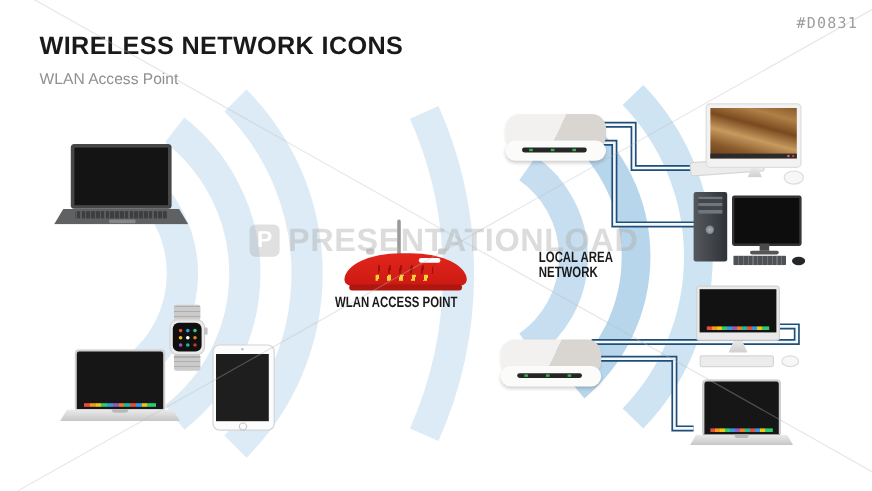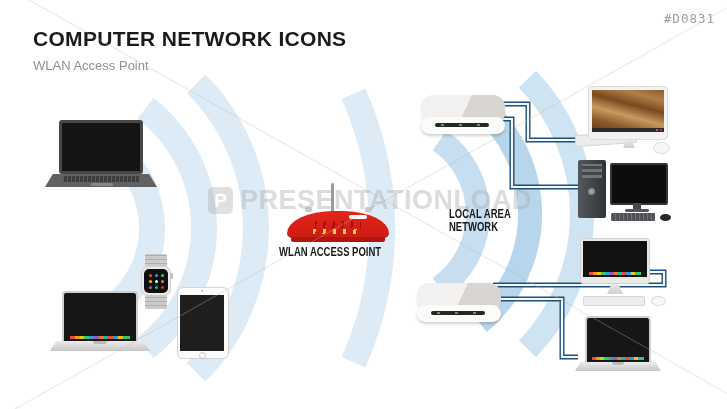--- a/index.html
+++ b/index.html
@@ -124,21 +124,21 @@
         <path class="pipeL" d="M 497 104 H 528 V 140 H 586"></path>
       <path class="pipeD" d="M 496 119 H 512 V 187 H 582"></path>
         <path class="pipeL" d="M 496 119 H 512 V 187 H 582"></path>
       <path class="pipeD" d="M 493 285 H 664 V 272 H 650"></path>
         <path class="pipeL" d="M 493 285 H 664 V 272 H 650"></path>
       <path class="pipeD" d="M 490 299 H 562 V 357 H 578"></path>
         <path class="pipeL" d="M 490 299 H 562 V 357 H 578"></path>
     </g>
   </svg>
 
-  <div class="title">COMPUTER NETWORK ICONS</div>
+  <div class="title">WIRELESS NETWORK ICONS</div>
   <div class="subtitle">WLAN Access Point</div>
   <div class="code">#D0831</div>
 
   <div class="dev" style="left:45px;top:120px;width:112px;height:68px;">
     <div class="abs lapD-screen">
         <div class="lapD-display"></div>
       </div>
     <div class="abs lapD-base"></div>
     <div class="abs lapD-keys"></div>
     <div class="abs lapD-pad"></div>

